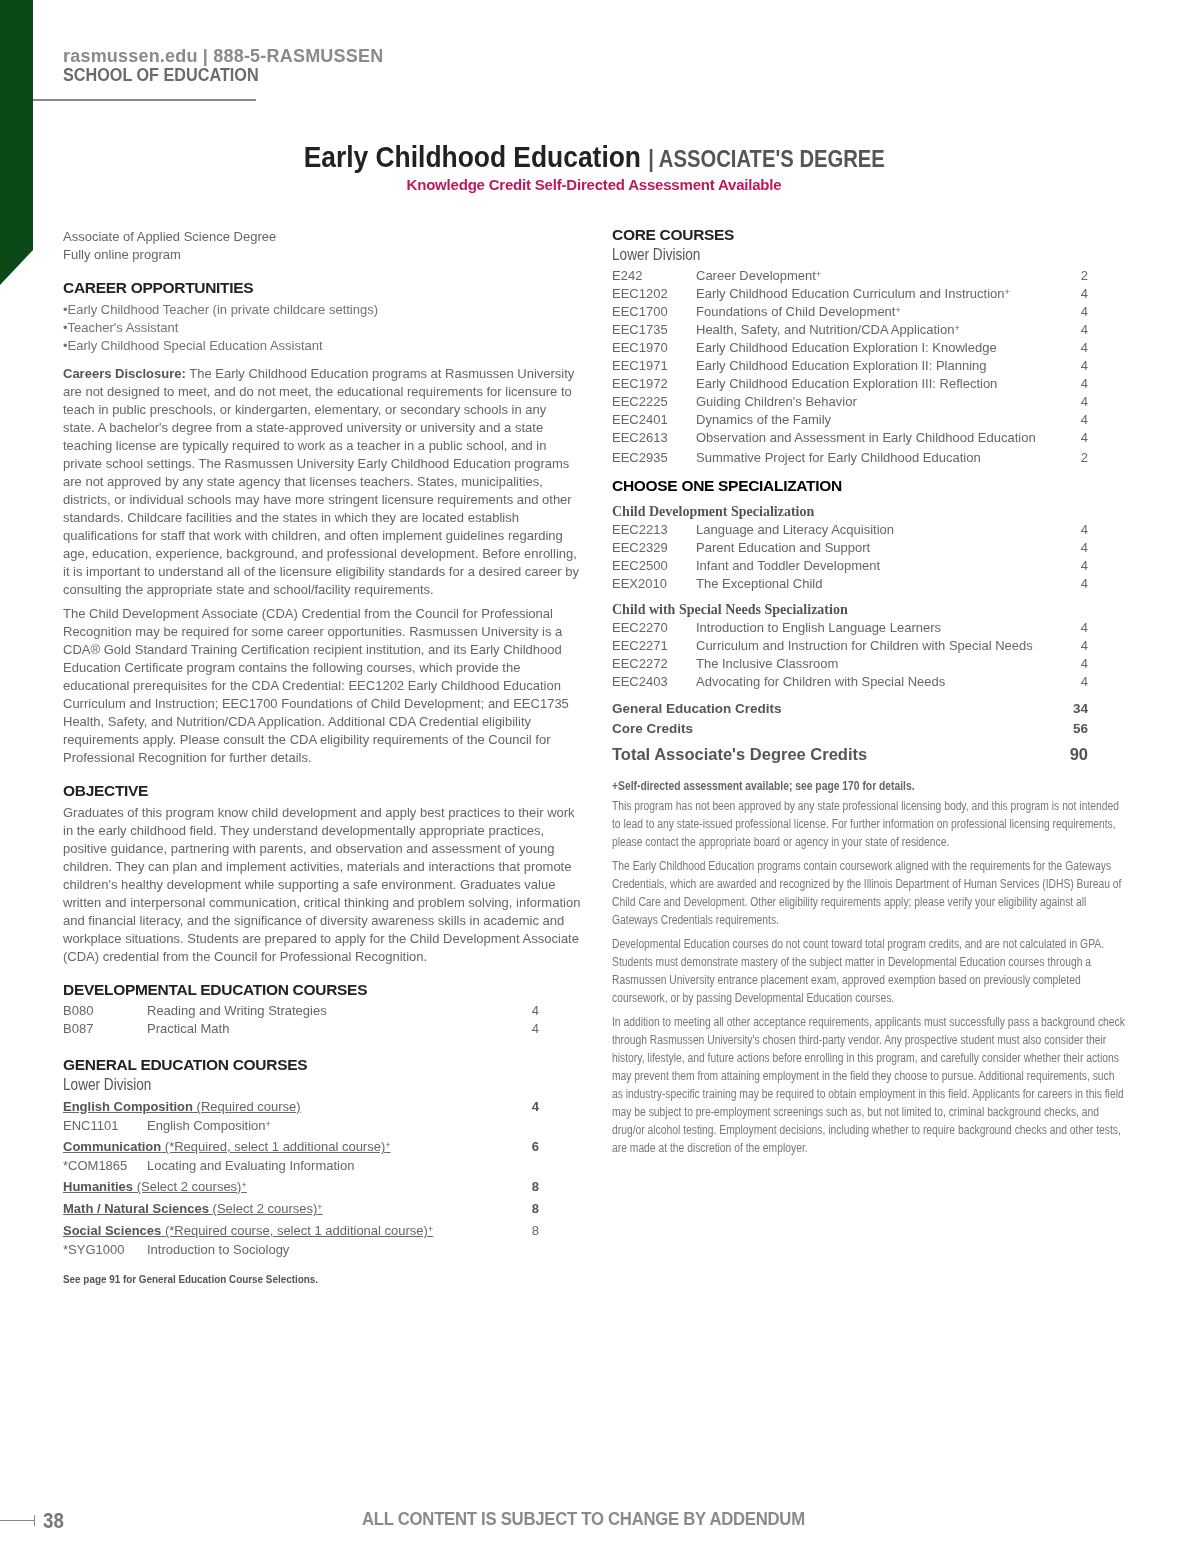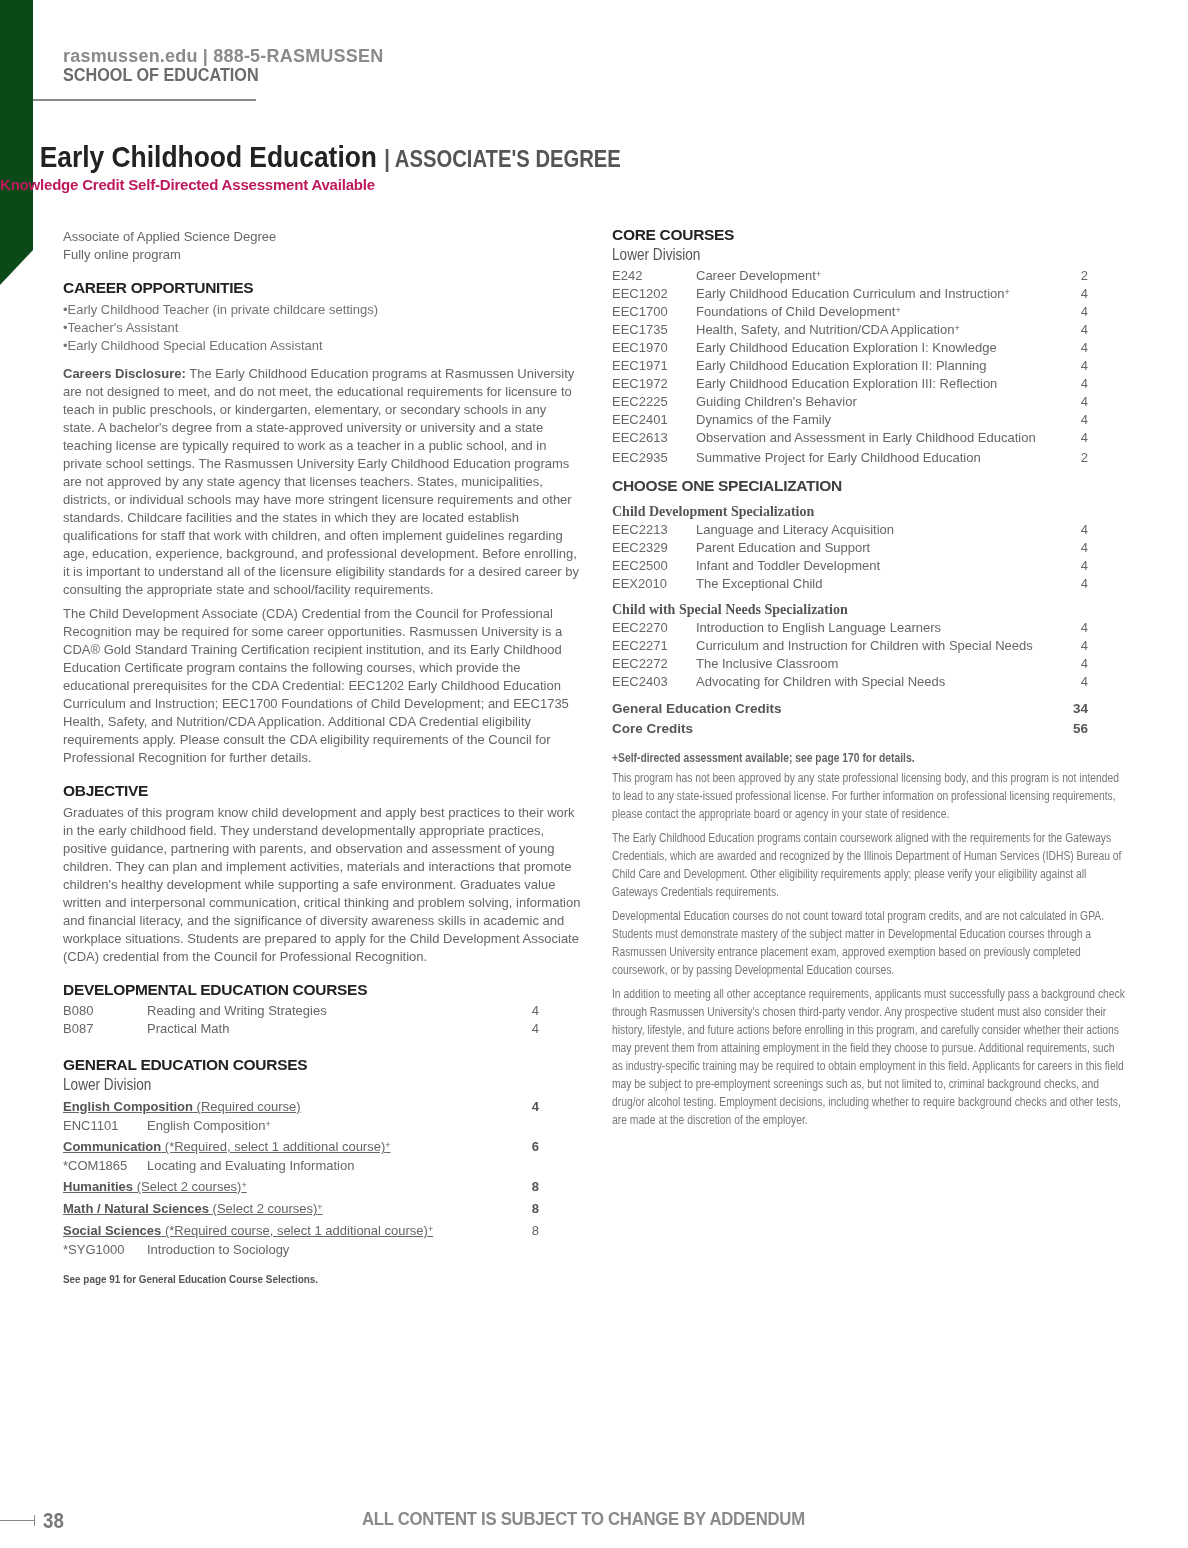--- a/index.html
+++ b/index.html
@@ -9,21 +9,21 @@
     font-family: "Liberation Sans", sans-serif;
   }
   .green-bar {
     position: absolute; left: 0; top: 0; width: 33px; height: 285px;
     background: #0b4a18;
     clip-path: polygon(0 0, 100% 0, 100% 250px, 0 285px);
   }
   .hdr-site { position: absolute; left: 63px; top: 46px; font-size: 18px; font-weight: bold; color: #8a8a8a; letter-spacing: 0.2px; }
   .hdr-school { position: absolute; left: 63px; top: 65px; font-size: 18px; font-weight: bold; color: #6b6b6b; transform: scaleX(0.9); transform-origin: left; }
   .hdr-rule { position: absolute; left: 33px; top: 99px; width: 223px; height: 2px; background: #8a8a8a; }
-  .title-wrap { position: absolute; left: 0; top: 140px; width: 1188px; text-align: left; }
+  .title-wrap { position: absolute; left: 0; top: 140px; width: 1188px; text-align: center; }
   .title-main { font-size: 30px; font-weight: bold; color: #222; transform: scaleX(0.88); display: inline-block; }
   .title-main .sub { font-size: 23px; font-weight: bold; color: #555; }
   .title-kicker { font-size: 15px; color: #be185d; margin-top: 2px; font-weight: bold; letter-spacing: -0.2px;}
   .col-left { position: absolute; left: 63px; top: 228px; width: 518px; }
   .col-right { position: absolute; left: 612px; top: 226px; width: 520px; }
   .p { font-size: 13px; line-height: 18px; color: #666; margin: 0; }
   .h2 { font-size: 15.5px; font-weight: bold; color: #222; margin: 0; letter-spacing: -0.3px; }
   .lower { font-size: 16px; color: #555; margin: 2px 0 3px; transform: scaleX(0.85); transform-origin: left; }
   ul.careers { list-style: none; margin: 4px 0 0; padding: 0; }
   ul.careers li { font-size: 13px; line-height: 18px; color: #737373; }
@@ -192,21 +192,21 @@
         <span class="name">Observation and Assessment in Early Childhood Education</span>
         <span class="cr">4</span>
       </div>
     <div class="row" style="margin-top:2px">
         <span class="code">EEC2935</span>
         <span class="name">Summative Project for Early Childhood Education</span>
         <span class="cr">2</span>
       </div>
   </div>
 
-  <h2 class="h2" style="margin-top:10px; color:#404040">CHOOSE ONE SPECIALIZATION</h2>
+  <h2 class="h2" style="margin-top:10px; color:#000000">CHOOSE ONE SPECIALIZATION</h2>
 
   <div style="width:476px; margin-top:6px">
     <div class="spec-h">Child Development Specialization</div>
     <div class="row">
         <span class="code">EEC2213</span>
         <span class="name">Language and Literacy Acquisition</span>
         <span class="cr">4</span>
       </div>
     <div class="row">
         <span class="code">EEC2329</span>
@@ -250,20 +250,24 @@
   </div>
 
   <div style="width:476px; margin-top:8px">
     <div class="tot">
         <span class="name">General Education Credits</span>
         <span>34</span>
       </div>
     <div class="tot">
         <span class="name">Core Credits</span>
         <span>56</span>
+      </div>
+    <div class="tot big">
+        <span class="name">Total Associate's Degree Credits</span>
+        <span>90</span>
       </div>
   </div>
 
   <div class="note-b">+Self-directed assessment available; see page 170 for details.</div>
   <p class="note">This program has not been approved by any state professional licensing body, and this program is not intended to lead to any state-issued professional license. For further information on professional licensing requirements, please contact the appropriate board or agency in your state of residence.</p>
   <p class="note">The Early Childhood Education programs contain coursework aligned with the requirements for the Gateways Credentials, which are awarded and recognized by the Illinois Department of Human Services (IDHS) Bureau of Child Care and Development. Other eligibility requirements apply; please verify your eligibility against all Gateways Credentials requirements.</p>
   <p class="note">Developmental Education courses do not count toward total program credits, and are not calculated in GPA. Students must demonstrate mastery of the subject matter in Developmental Education courses through a Rasmussen University entrance placement exam, approved exemption based on previously completed coursework, or by passing Developmental Education courses.</p>
   <p class="note">In addition to meeting all other acceptance requirements, applicants must successfully pass a background check through Rasmussen University's chosen third-party vendor.  Any prospective student must also consider their history, lifestyle, and future actions before enrolling in this program, and carefully consider whether their actions may prevent them from attaining employment in the field they choose to pursue. Additional requirements, such as industry-specific training may be required to obtain employment in this field. Applicants for careers in this field may be subject to pre-employment screenings such as, but not limited to, criminal background checks, and drug/or alcohol testing. Employment decisions, including whether to require background checks and other tests, are made at the discretion of the employer.</p>
 </div>
 

